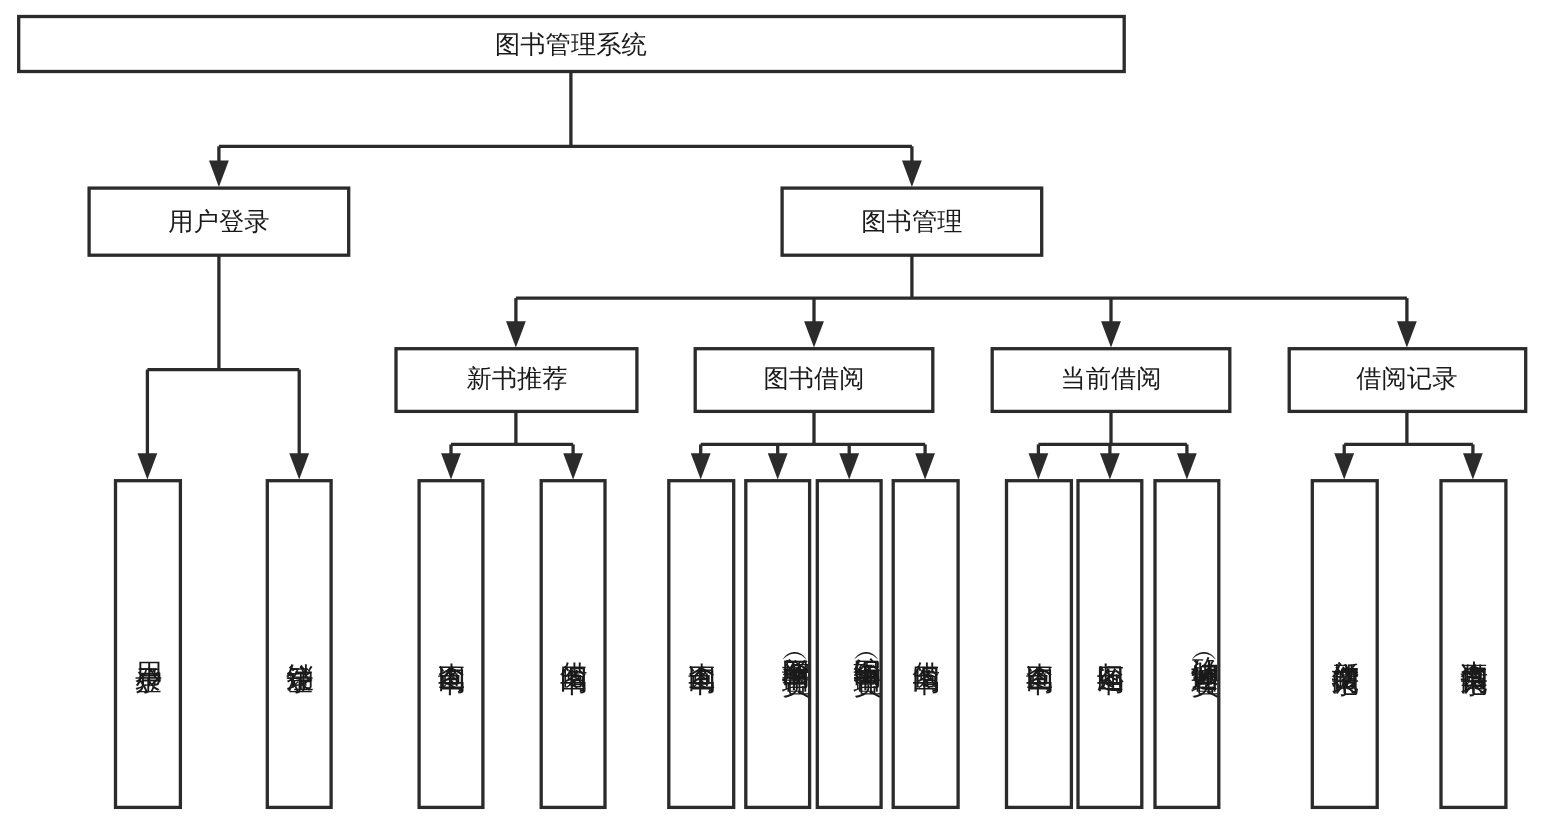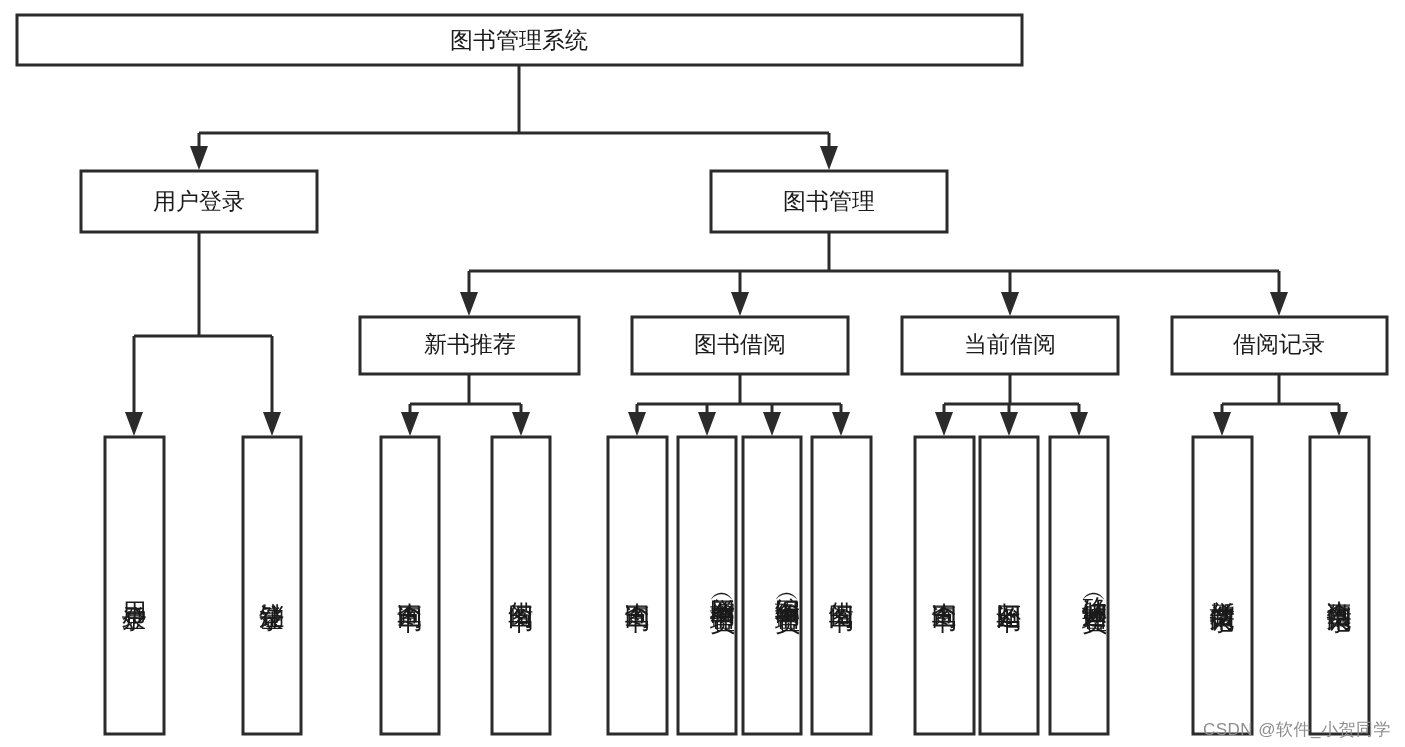--- a/index.html
+++ b/index.html
@@ -196,14 +196,13 @@
   <div class="vlabel" style="left:743px; top:437px; width:58px; height:297px; align-items:flex-start;">编辑图书（管理员）</div>
   <div class="vlabel" style="left:812px; top:437px; width:59px; height:297px;">借阅图书</div>
 
   <div class="vlabel" style="left:915px; top:437px; width:59px; height:297px;">查询图书</div>
   <div class="vlabel" style="left:980px; top:437px; width:58px; height:297px;">归还图书</div>
   <div class="vlabel" style="left:1050px; top:437px; width:58px; height:297px; align-items:flex-start;">确认归还（管理员）</div>
 
   <div class="vlabel" style="left:1193px; top:437px; width:59px; height:297px;">新增借阅记录</div>
   <div class="vlabel" style="left:1310px; top:437px; width:59px; height:297px;">查询借阅记录</div>
 
-  <div class="watermark">CSDN @软件_小贺同学</div>
 </div>
 
 </body></html>

